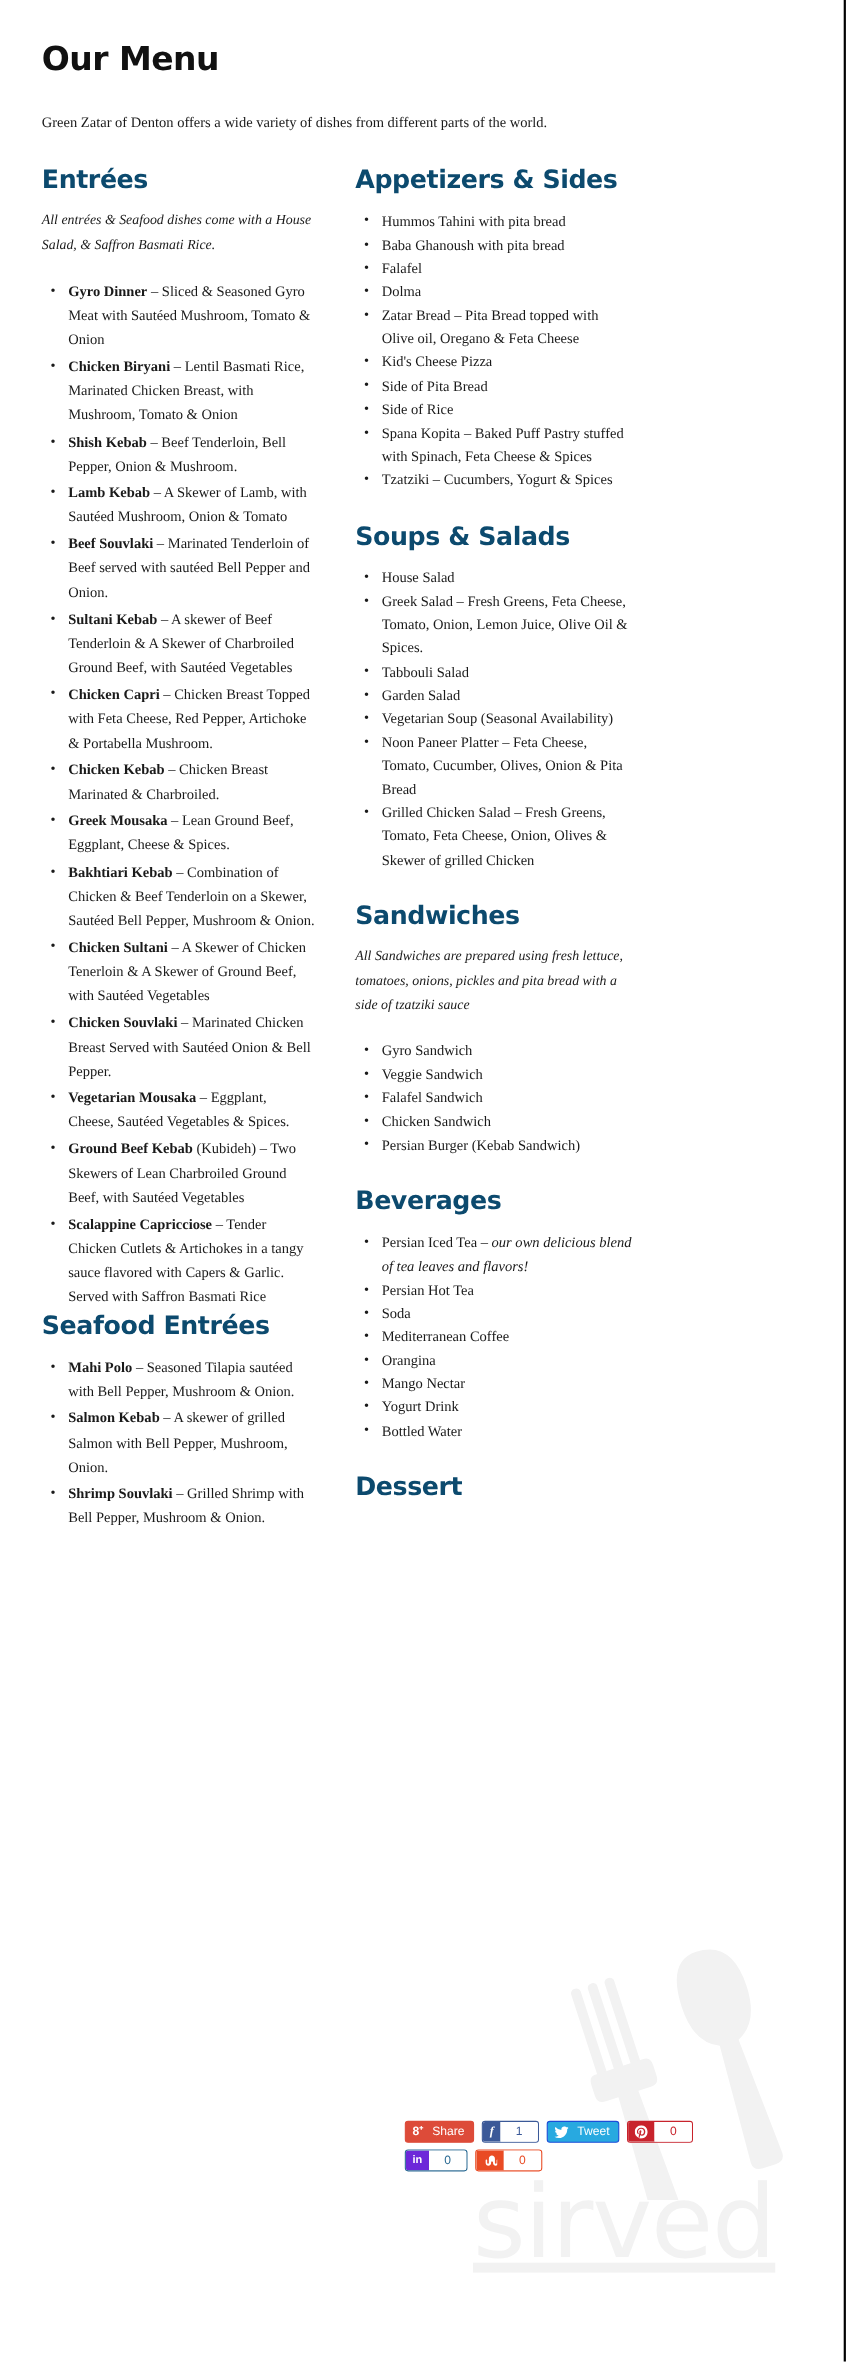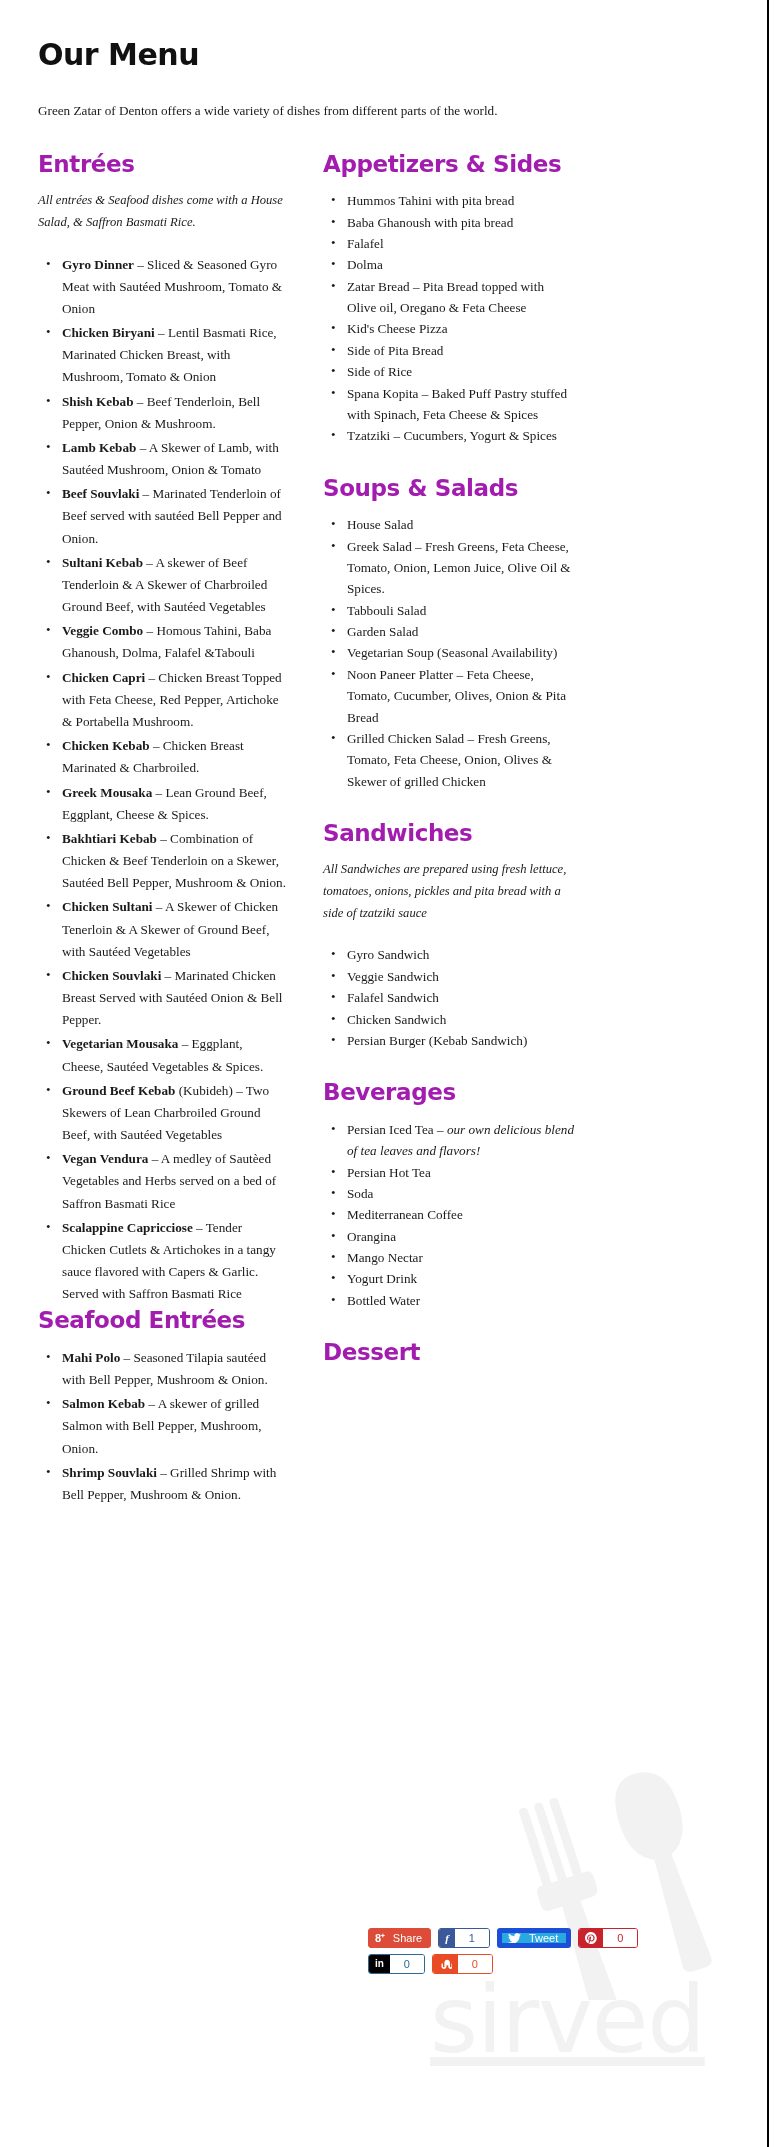--- a/index.html
+++ b/index.html
@@ -77,21 +77,21 @@
     gap: 0px;
   }
   .col-left  { width: 248px; flex: 0 0 248px; }
   .col-right { width: 252px; flex: 0 0 252px; margin-left: 37px; }
 
   h2.section-title {
     font-family: "DejaVu Sans", sans-serif;
     font-weight: 700;
     font-size: 23px;
     letter-spacing: -0.4px;
-    color: #a21caf;
+    color: #0c4a6e;
     margin: 0 0 13px 0;
     line-height: 1.15;
   }
   .col-left  h2.section-title.spaced { }
   .col-right h2.section-title.spaced { margin-top: 28px; }
 
   p.section-note {
     font-style: italic;
     font-size: 12.6px;
     line-height: 1.72;
@@ -171,26 +171,26 @@
     min-width: 34px;
     background: #fff;
     font-size: 11px;
     padding: 0 6px;
   }
 
   .btn-gplus { background:#dd4b39; border:1px solid #dd4b39; }
   .btn-fb    { border:1px solid #3b5998; }
   .btn-fb .icon-part { background:#3b5998; font-family:"Liberation Serif",serif; font-style:italic; font-weight:bold; }
   .btn-fb .count-part { color:#3b5998; }
-  .btn-tw    { background:#28a9e0; border:5px solid #1d4ed8; }
+  .btn-tw    { background:#28a9e0; border:1px solid #1d4ed8; }
   .btn-pin   { border:1px solid #c8232c; }
   .btn-pin .icon-part { background:#c8232c; }
   .btn-pin .count-part { color:#c8232c; }
   .btn-li    { border:1px solid #2a6a93; }
-  .btn-li .icon-part { background:#000000; font-family:"Liberation Sans",sans-serif; font-weight:bold; font-size:10px; }
+  .btn-li .icon-part { background:#6d28d9; font-family:"Liberation Sans",sans-serif; font-weight:bold; font-size:10px; }
   .btn-li .count-part { color:#2a6a93; }
   .btn-su    { border:1px solid #e94b24; }
   .btn-su .icon-part { background:#e94b24; }
   .btn-su .count-part { color:#e94b24; }
   .share-btn svg { display:block; }
 </style>
 </head>
 <body>
 
 <div class="page">
@@ -220,30 +220,28 @@
 
         <h2 class="section-title">Entrées</h2>
         <p class="section-note">All entrées &amp; Seafood dishes come with a House Salad, &amp; Saffron Basmati Rice.</p>
         <ul class="menu-list">
             <li><span class="item-name">Gyro Dinner</span><span> – Sliced &amp; Seasoned Gyro Meat with Sautéed Mushroom, Tomato &amp; Onion</span></li>
             <li><span class="item-name">Chicken Biryani</span><span> – Lentil Basmati Rice, Marinated Chicken Breast, with Mushroom, Tomato &amp; Onion</span></li>
             <li><span class="item-name">Shish Kebab</span><span> – Beef Tenderloin, Bell Pepper, Onion &amp; Mushroom.</span></li>
             <li><span class="item-name">Lamb Kebab</span><span> – A Skewer of Lamb, with Sautéed Mushroom, Onion &amp; Tomato</span></li>
             <li><span class="item-name">Beef Souvlaki</span><span> – Marinated Tenderloin of Beef served with sautéed Bell Pepper and Onion.</span></li>
             <li><span class="item-name">Sultani Kebab</span><span> – A skewer of Beef Tenderloin &amp; A Skewer of Charbroiled Ground Beef, with Sautéed Vegetables</span></li>
-            <li><span class="item-name">Veggie Combo</span><span> – Homous Tahini, Baba Ghanoush, Dolma, Falafel &amp;Tabouli</span></li>
             <li><span class="item-name">Chicken Capri</span><span> – Chicken Breast Topped with Feta Cheese, Red Pepper, Artichoke &amp; Portabella Mushroom.</span></li>
             <li><span class="item-name">Chicken Kebab</span><span> – Chicken Breast Marinated &amp; Charbroiled.</span></li>
             <li><span class="item-name">Greek Mousaka</span><span> – Lean Ground Beef, Eggplant, Cheese &amp; Spices.</span></li>
             <li><span class="item-name">Bakhtiari Kebab</span><span> – Combination of Chicken &amp; Beef Tenderloin on a Skewer, Sautéed Bell Pepper, Mushroom &amp; Onion.</span></li>
             <li><span class="item-name">Chicken Sultani</span><span> – A Skewer of Chicken Tenerloin &amp; A Skewer of Ground Beef, with Sautéed Vegetables</span></li>
             <li><span class="item-name">Chicken Souvlaki</span><span> – Marinated Chicken Breast Served with Sautéed Onion &amp; Bell Pepper.</span></li>
             <li><span class="item-name">Vegetarian Mousaka</span><span> – Eggplant, Cheese, Sautéed Vegetables &amp; Spices.</span></li>
             <li><span class="item-name">Ground Beef Kebab</span><span> (Kubideh) – Two Skewers of Lean Charbroiled Ground Beef, with Sautéed Vegetables</span></li>
-            <li><span class="item-name">Vegan Vendura</span><span> – A medley of Sautèed Vegetables and Herbs served on a bed of Saffron Basmati Rice</span></li>
             <li><span class="item-name">Scalappine Capricciose</span><span> – Tender Chicken Cutlets &amp; Artichokes in a tangy sauce flavored with Capers &amp; Garlic. Served with Saffron Basmati Rice</span></li>
           </ul>
 
         <h2 class="section-title spaced">Seafood Entrées</h2>
         <ul class="menu-list">
             <li><span class="item-name">Mahi Polo</span><span> – Seasoned Tilapia sautéed with Bell Pepper, Mushroom &amp; Onion.</span></li>
             <li><span class="item-name">Salmon Kebab</span><span> – A skewer of grilled Salmon with Bell Pepper, Mushroom, Onion.</span></li>
             <li><span class="item-name">Shrimp Souvlaki</span><span> – Grilled Shrimp with Bell Pepper, Mushroom &amp; Onion.</span></li>
           </ul>
 

